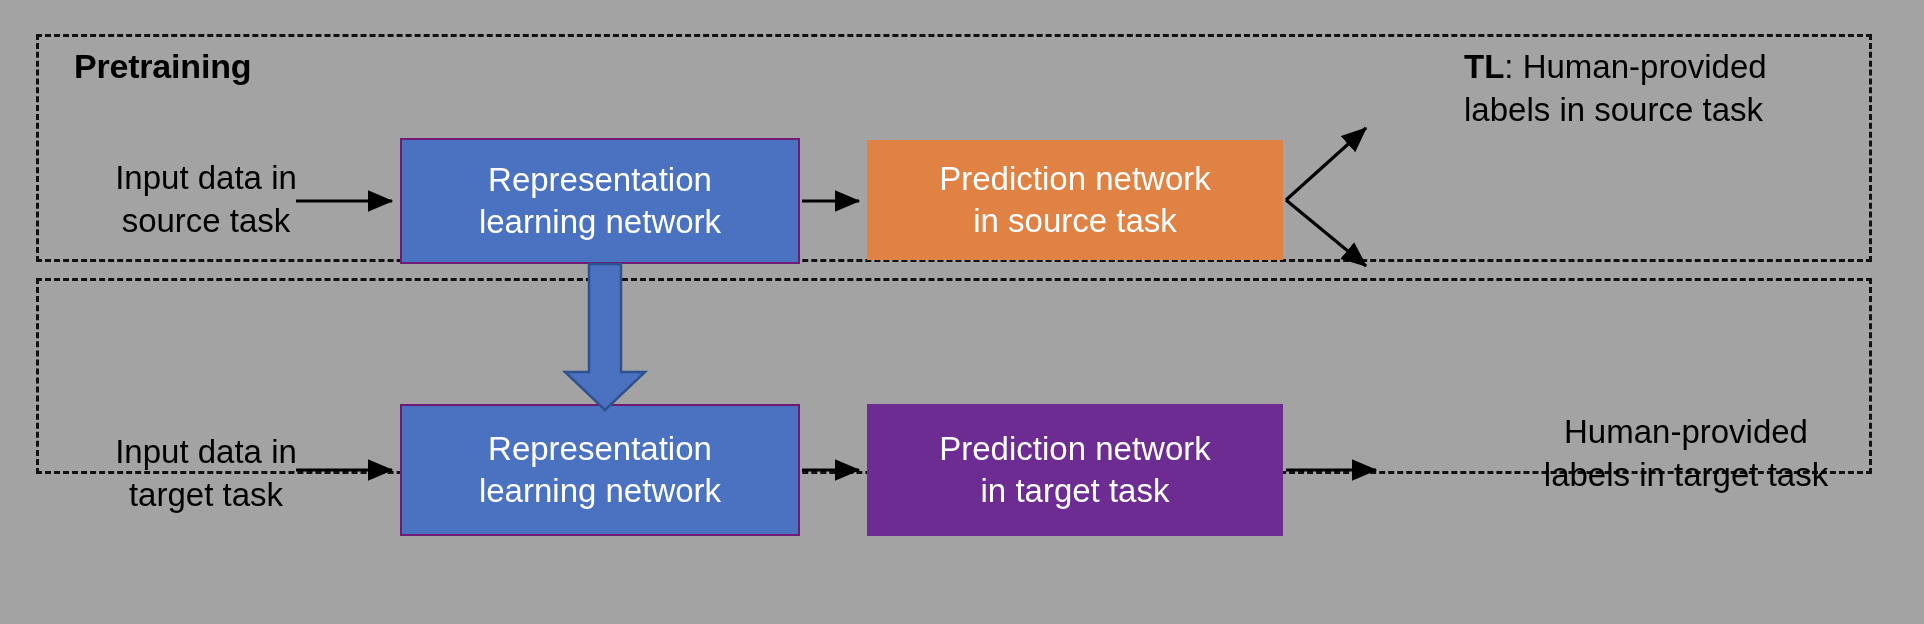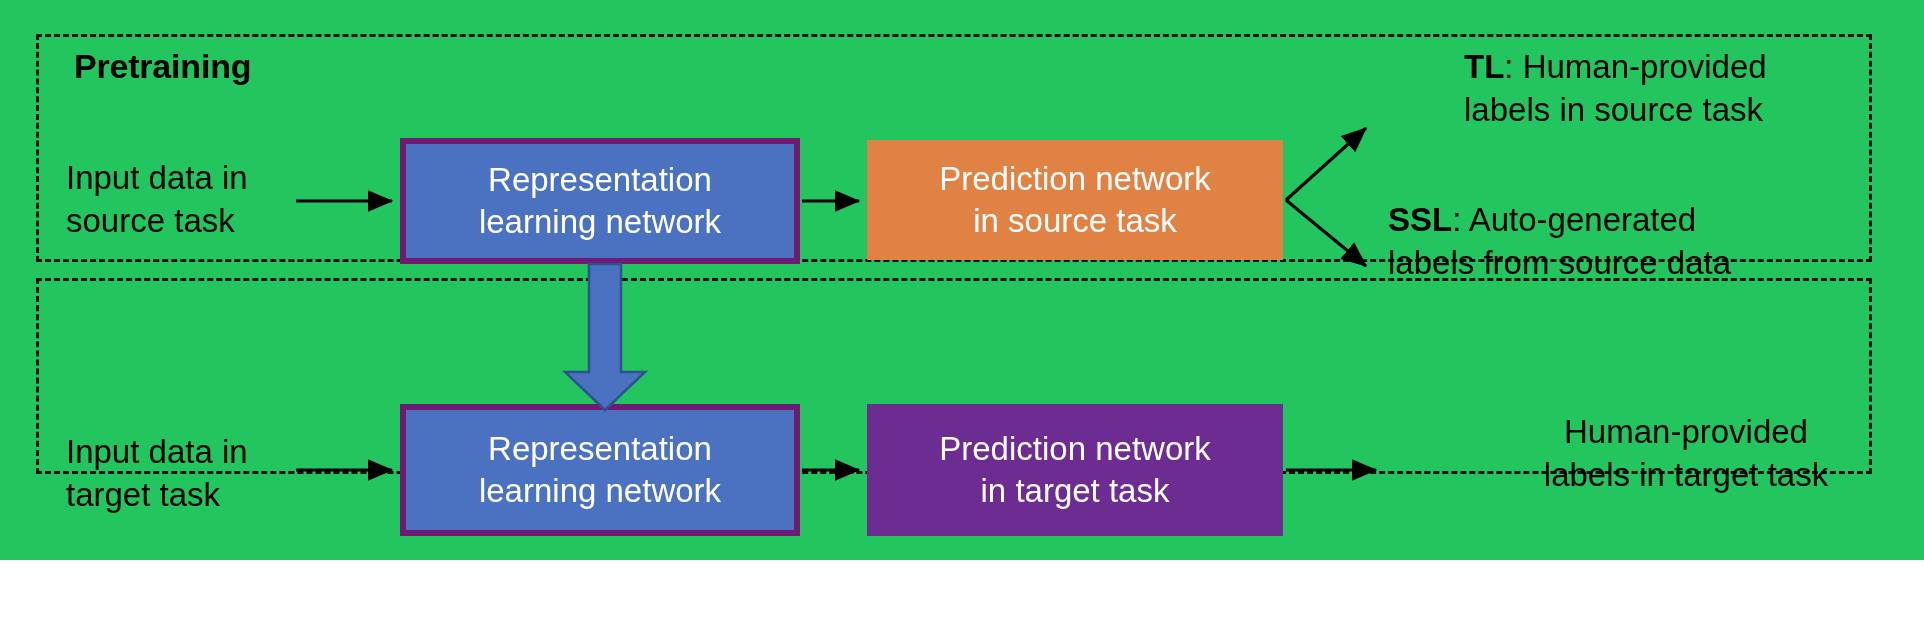--- a/index.html
+++ b/index.html
@@ -9,22 +9,22 @@
   }
   body {
     font-family: "Liberation Sans", sans-serif;
     width: 1924px;
     height: 624px;
     overflow: hidden;
   }
   #canvas {
     position: relative;
     width: 1924px;
-    height: 560px;
-    background: #22c55e;
+    height: 624px;
+    background: #a3a3a3;
   }
   .panel {
     position: absolute;
     border: 3px dashed #111111;
     box-sizing: border-box;
     background: transparent;
   }
   #panel-pretraining { left: 36px;  top: 34px;  width: 1836px; height: 228px; }
   #panel-finetuning  { left: 36px;  top: 278px; width: 1836px; height: 196px; }
 
@@ -37,36 +37,37 @@
     white-space: nowrap;
   }
   #title-pretraining { left: 74px;  top: 47px; }
   #title-finetuning  { left: 74px;  top: 290px; }
 
   .plain-text {
     position: absolute;
     font-size: 33px;
     line-height: 43px;
     color: #000000;
+    text-align: center;
     white-space: pre-line;
   }
 
   .box {
     position: absolute;
     box-sizing: border-box;
     display: flex;
     align-items: center;
     justify-content: center;
     text-align: center;
     color: #ffffff;
     font-size: 33px;
     line-height: 42px;
     white-space: pre-line;
   }
-  .box-blue   { background: #4A72C0; border: 6px solid #701a75; }
+  .box-blue   { background: #4A72C0; border: 2px solid #701a75; }
   .box-orange { background: #DF8244; }
   .box-purple { background: #6C2C91; }
 
   
   #box-repr-source  { left: 400px; top: 138px; width: 400px; height: 126px; }
   #box-pred-source  { left: 867px; top: 140px; width: 416px; height: 120px; }
   #box-repr-target  { left: 400px; top: 404px; width: 400px; height: 132px; }
   #box-pred-target  { left: 867px; top: 404px; width: 416px; height: 132px; }
 
   
@@ -100,22 +101,20 @@
 
   <div class="plain-text" id="label-input-source">Input data in
 source task</div>
 
   <div class="plain-text" id="label-input-target">Input data in
 target task</div>
 
   <div class="plain-text" id="label-tl"><span class="bold-tag">TL</span><span>: </span><span>Human-provided
 labels in source task</span></div>
 
-  <div class="plain-text" id="label-ssl"><span class="bold-tag">SSL</span><span>: </span><span>Auto-generated
-labels from source data</span></div>
 
   <div class="plain-text" id="label-target-out">Human-provided
 labels in target task</div>
 
   <div class="box box-blue" id="box-repr-source">Representation
 learning network</div>
 
   <div class="box box-orange" id="box-pred-source">Prediction network
 in source task</div>
 

